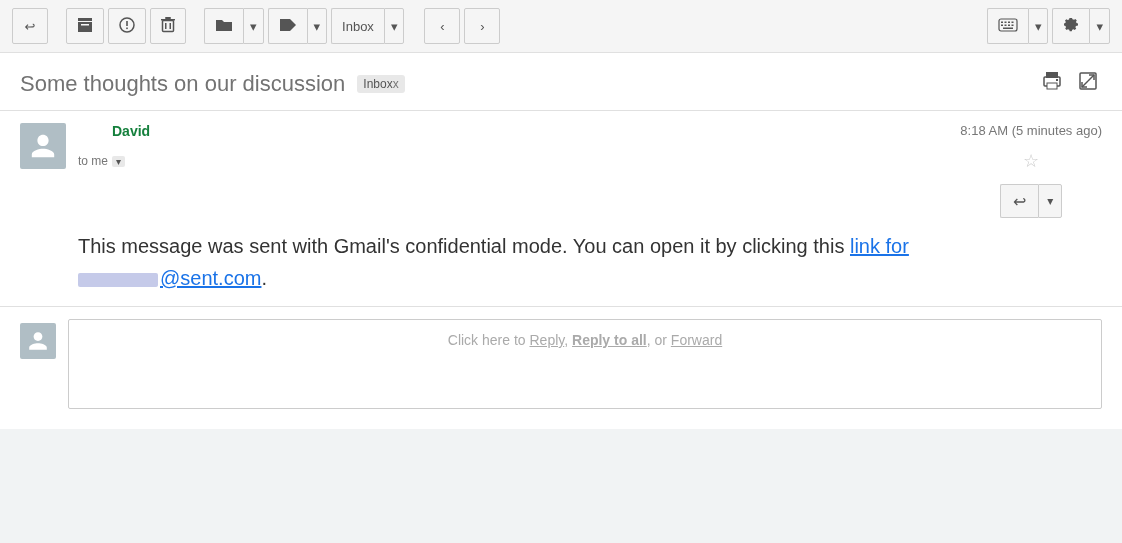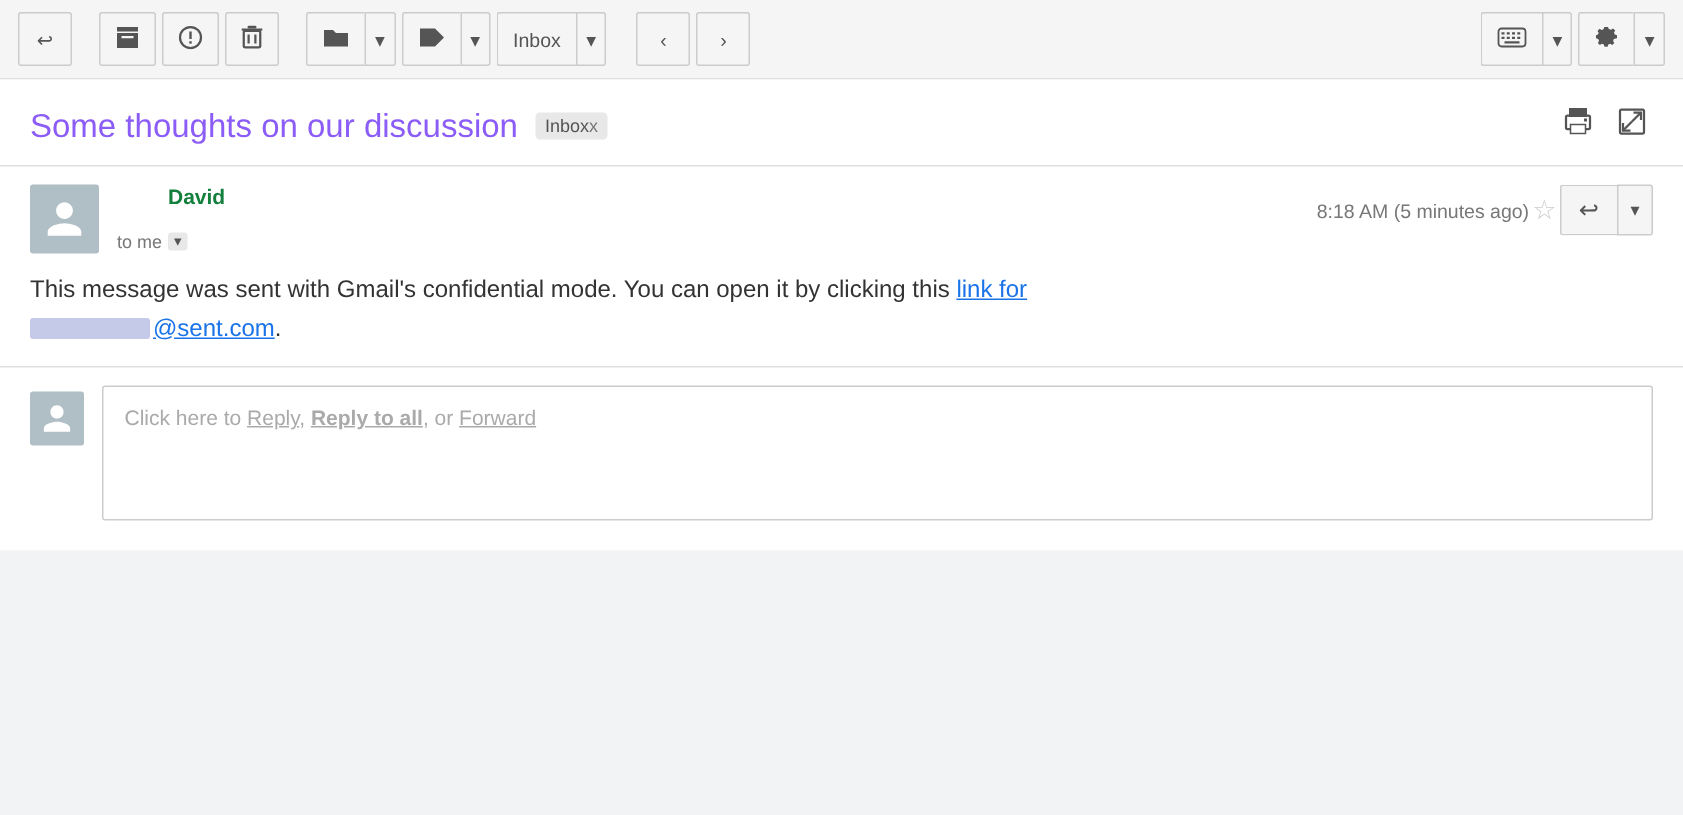--- a/index.html
+++ b/index.html
@@ -71,21 +71,21 @@
     .subject-row {
       display: flex;
       align-items: center;
       padding: 16px 20px 12px 20px;
       border-bottom: 1px solid #e0e0e0;
     }
 
     .subject-text {
       font-size: 22px;
       font-weight: normal;
-      color: #8b5cf6;
+      color: #737373;
       margin-right: 12px;
     }
 
     .inbox-badge {
       display: inline-flex;
       align-items: center;
       background: #e8e8e8;
       border-radius: 3px;
       padding: 2px 6px;
       font-size: 12px;
@@ -171,23 +171,24 @@
       border-radius: 2px;
       padding: 0 4px;
       font-size: 10px;
       cursor: pointer;
       color: #555;
     }
 
     .message-meta {
       display: flex;
       align-items: center;
-      gap: 0;
+      gap: 12px;
       color: #777;
       font-size: 13px;
+      flex-direction: column;
     }
 
     .star-btn {
       background: none;
       border: none;
       cursor: pointer;
       color: #ccc;
       font-size: 18px;
       padding: 0 2px;
     }
@@ -220,21 +221,22 @@
       border: 1px solid #ccc;
       border-radius: 0 2px 2px 0;
       padding: 6px 8px;
       cursor: pointer;
       color: #555;
       font-size: 12px;
       height: 34px;
     }
 
     .message-body {
-      font-size: 16px;
+      margin-left: 58px;
+      font-size: 20px;
       color: #333;
       line-height: 1.6;
     }
 
     .confidential-link {
       color: #1a73e8;
       text-decoration: underline;
     }
 
     .blurred-email {
@@ -246,20 +248,21 @@
       vertical-align: middle;
       margin-right: 2px;
     }
 
     
     .reply-area {
       padding: 12px 20px 20px 20px;
       display: flex;
       align-items: flex-start;
       gap: 12px;
+      text-align: center;
     }
 
     .reply-avatar {
       width: 36px;
       height: 36px;
       background: #b0bec5;
       border-radius: 2px;
       display: flex;
       align-items: center;
       justify-content: center;

